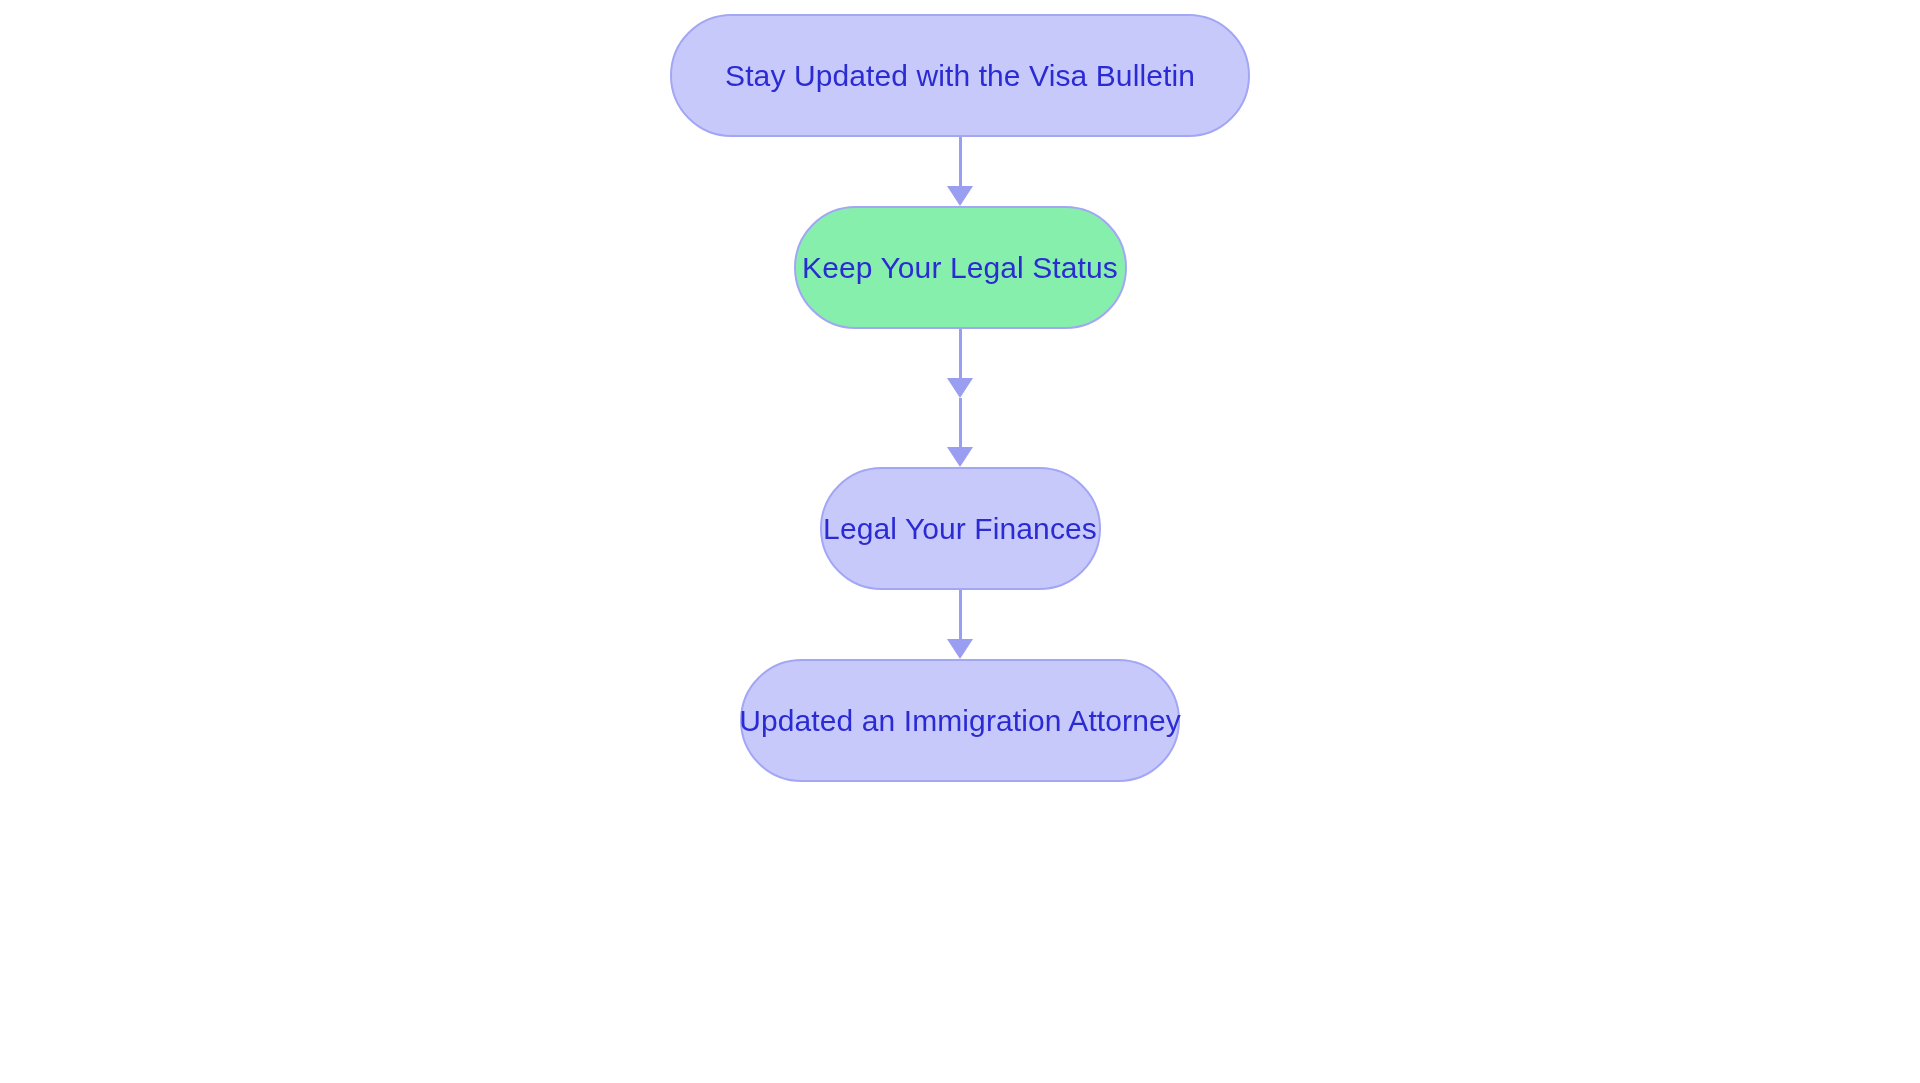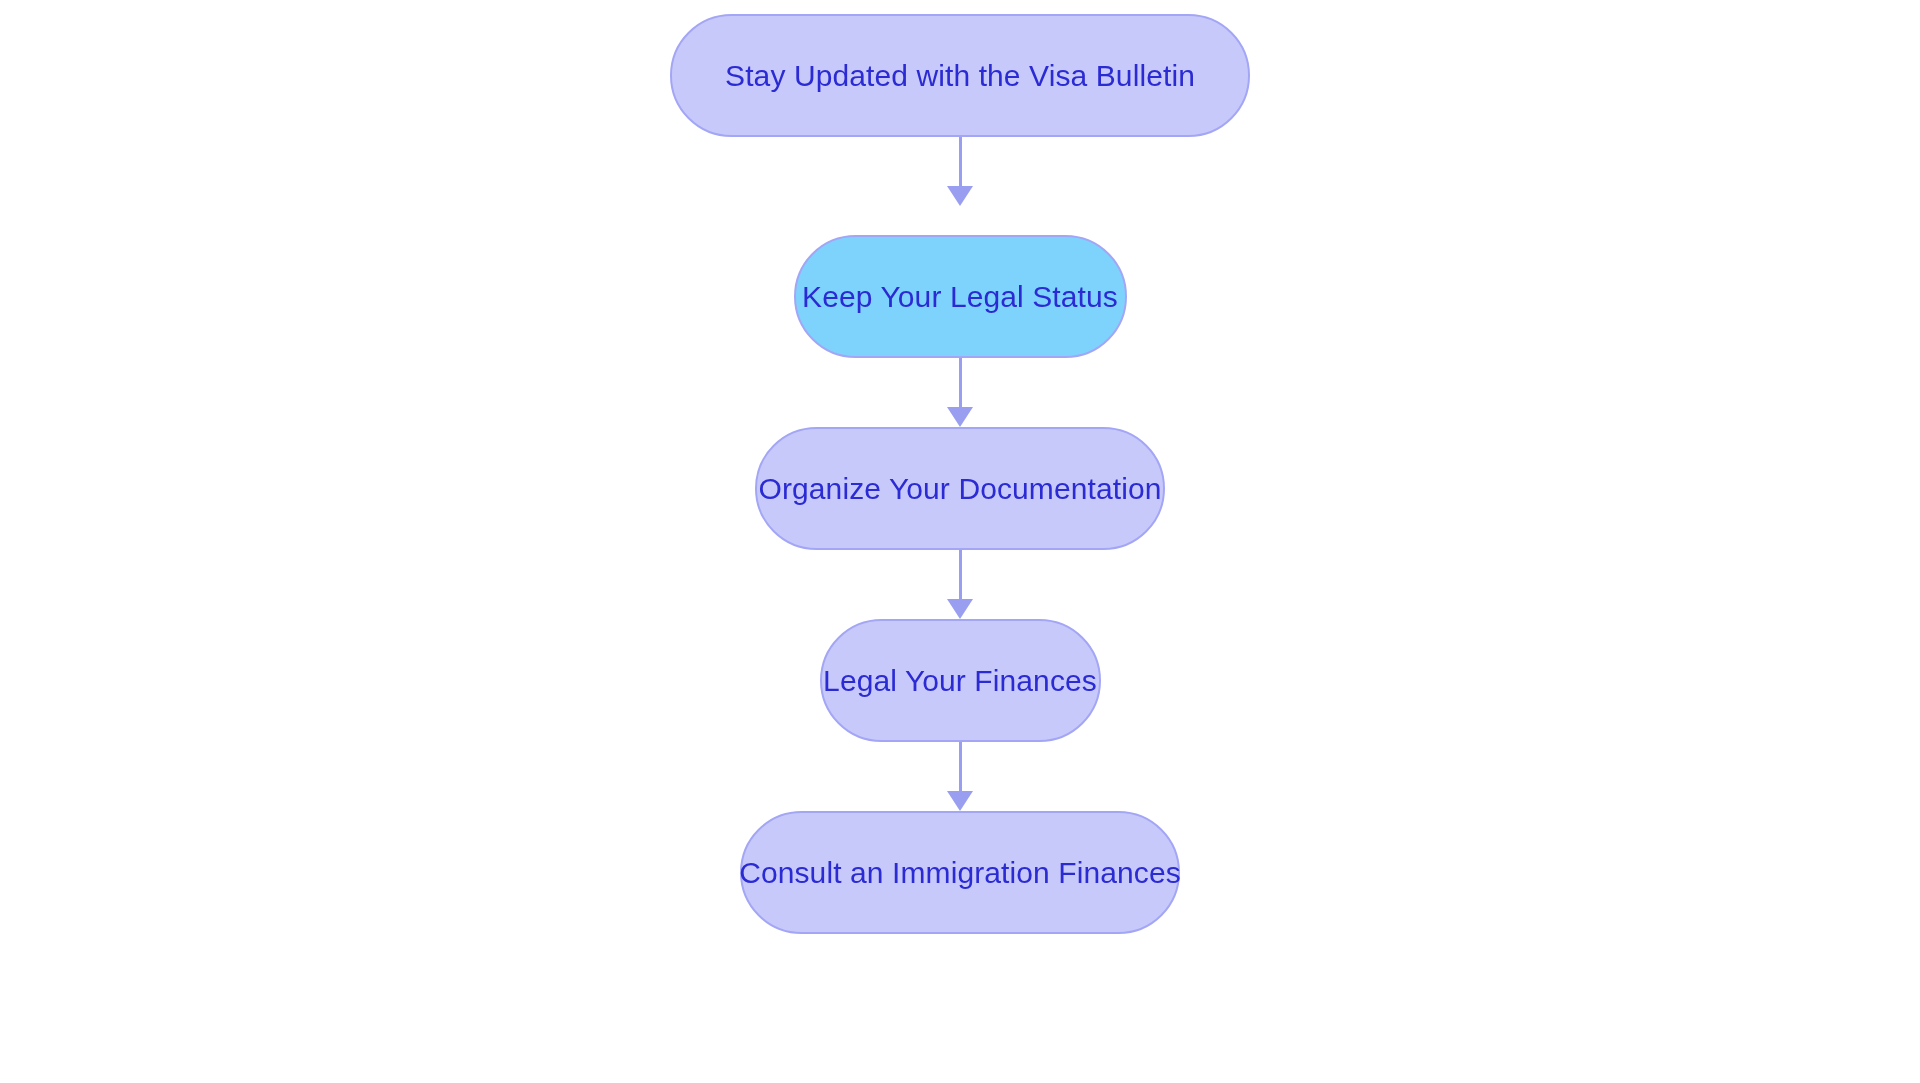--- a/index.html
+++ b/index.html
@@ -99,45 +99,42 @@
 
     <div class="node n0" style="background: rgb(200, 201, 251); border-color: rgb(163, 166, 245);">
       <span class="node-label" style="color: rgb(43, 43, 212);">Stay Updated with the Visa Bulletin</span>
     </div>
 
     <div class="connector c0">
       <div class="line" style="background: rgb(154, 158, 240);"></div>
       <div class="head" style="border-top-color: rgb(154, 158, 240);"></div>
     </div>
 
-    <div class="node n1" style="background: #7dd3fc; border-color: rgb(163, 166, 245); margin-top: 29px;">
+    <div class="node n1" style="background: #86efac; border-color: rgb(163, 166, 245);">
       <span class="node-label" style="color: rgb(43, 43, 212);">Keep Your Legal Status</span>
     </div>
 
     <div class="connector c1">
       <div class="line" style="background: rgb(154, 158, 240);"></div>
       <div class="head" style="border-top-color: rgb(154, 158, 240);"></div>
     </div>
 
-    <div class="node n2" style="background: rgb(200, 201, 251); border-color: rgb(163, 166, 245);">
-      <span class="node-label" style="color: rgb(43, 43, 212);">Organize Your Documentation</span>
-    </div>
 
     <div class="connector c2">
       <div class="line" style="background: rgb(154, 158, 240);"></div>
       <div class="head" style="border-top-color: rgb(154, 158, 240);"></div>
     </div>
 
     <div class="node n3" style="background: rgb(200, 201, 251); border-color: rgb(163, 166, 245);">
       <span class="node-label" style="color: rgb(43, 43, 212);">Legal Your Finances</span>
     </div>
 
     <div class="connector c3">
       <div class="line" style="background: rgb(154, 158, 240);"></div>
       <div class="head" style="border-top-color: rgb(154, 158, 240);"></div>
     </div>
 
     <div class="node n4" style="background: rgb(200, 201, 251); border-color: rgb(163, 166, 245);">
-      <span class="node-label" style="color: rgb(43, 43, 212);">Consult an Immigration Finances</span>
+      <span class="node-label" style="color: rgb(43, 43, 212);">Updated an Immigration Attorney</span>
     </div>
 
   </div>
 </div>
 
 </body></html>

